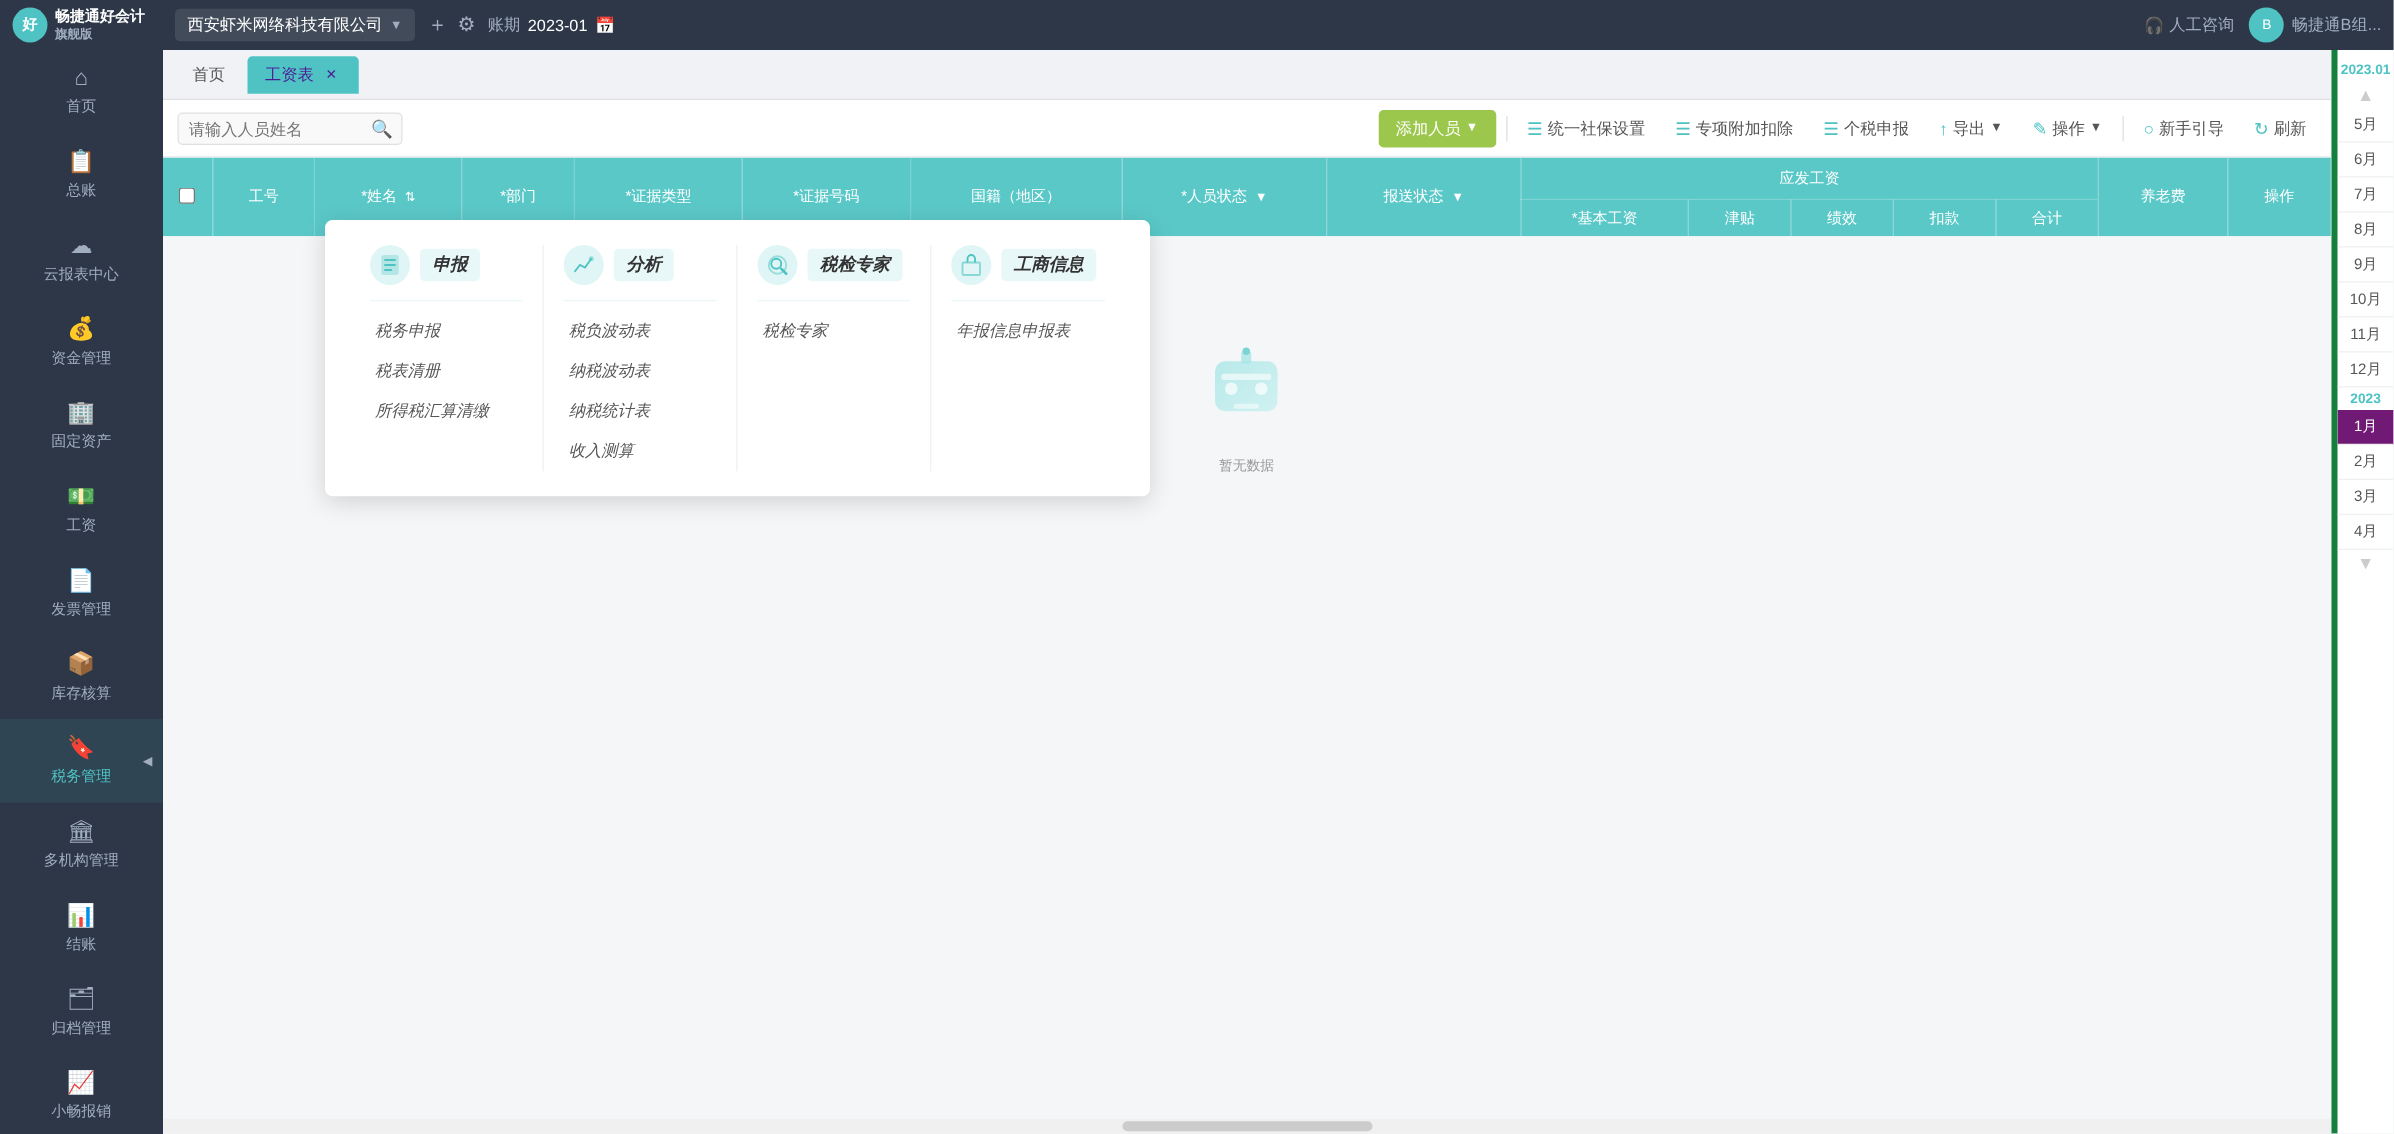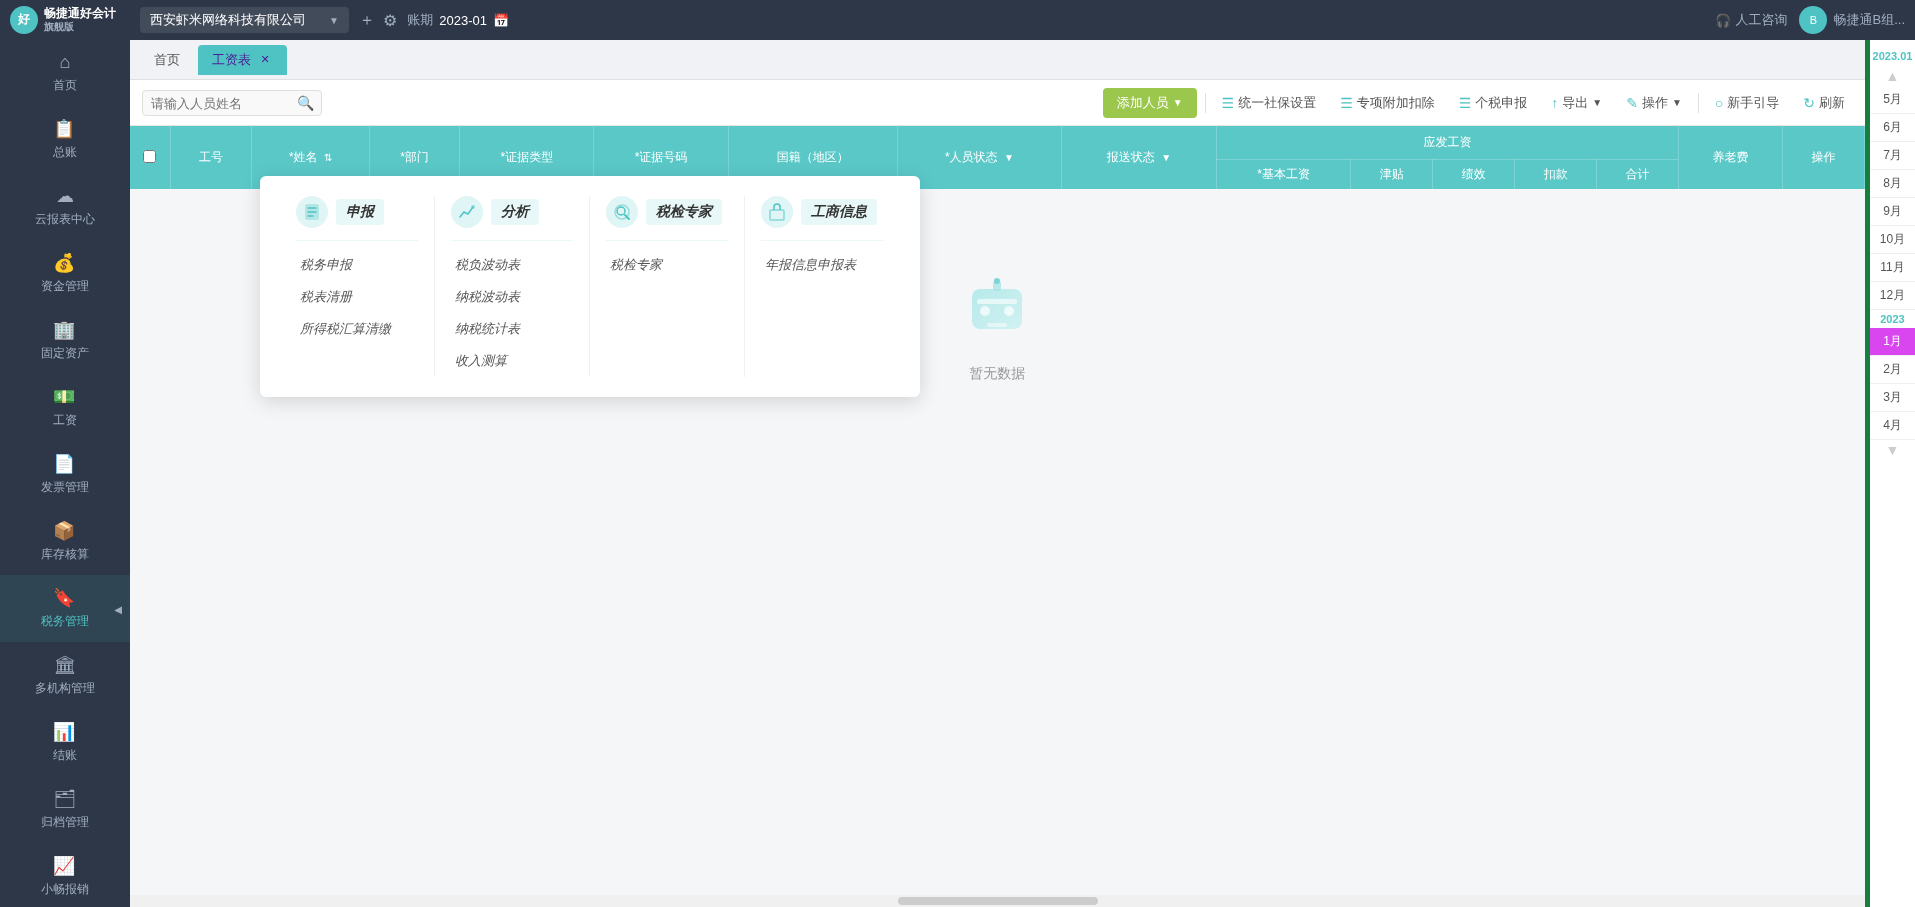--- a/index.html
+++ b/index.html
@@ -4,21 +4,21 @@
   <style>
     * { box-sizing: border-box; margin: 0; padding: 0; }
     body { font-family: 'Microsoft YaHei', Arial, sans-serif; font-size: 13px; background: #f0f2f5; overflow: hidden; width: 1915px; height: 907px; display: flex; flex-direction: column; }
 
     
     .top-bar { height: 40px; background: #2d3748; display: flex; align-items: center; padding: 0 10px; flex-shrink: 0; }
     .logo-area { display: flex; align-items: center; width: 120px; color: #fff; font-size: 13px; font-weight: bold; }
     .logo-icon { width: 28px; height: 28px; background: #4fc3c3; border-radius: 50%; display: flex; align-items: center; justify-content: center; margin-right: 6px; color: #fff; font-size: 12px; flex-shrink: 0; }
     .logo-text { color: #fff; font-size: 12px; line-height: 1.2; }
     .logo-sub { color: #a0aec0; font-size: 10px; }
-    .company-selector { display: flex; align-items: center; background: rgba(255,255,255,0.1); border-radius: 4px; padding: 4px 10px; color: #fff; font-size: 13px; margin-left: 10px; cursor: pointer; gap: 23px; font-family: Liberation Serif, serif; }
+    .company-selector { display: flex; align-items: center; background: rgba(255,255,255,0.1); border-radius: 4px; padding: 4px 10px; color: #fff; font-size: 13px; margin-left: 10px; cursor: pointer; gap: 6px; font-family: Liberation Serif, serif; }
     .company-selector .arrow { color: #a0aec0; font-size: 10px; }
     .top-bar-icons { display: flex; align-items: center; gap: 8px; margin-left: 10px; }
     .top-bar-icon { color: #a0aec0; cursor: pointer; font-size: 16px; }
     .period-info { display: flex; align-items: center; gap: 6px; margin-left: 10px; color: #a0aec0; font-size: 13px; }
     .period-label { color: #a0aec0; }
     .period-value { color: #fff; }
     .period-icon { color: #4fc3c3; cursor: pointer; }
     .top-bar-right { margin-left: auto; display: flex; align-items: center; gap: 12px; color: #a0aec0; font-size: 13px; }
     .top-bar-right .service { display: flex; align-items: center; gap: 4px; cursor: pointer; }
     .user-badge { display: flex; align-items: center; gap: 6px; cursor: pointer; }
@@ -65,42 +65,42 @@
     .table-header th:first-child { width: 40px; }
     .table-sub-header { background: #5bc8c8; color: #fff; }
     .table-sub-header th { padding: 6px 10px; text-align: center; font-size: 12px; font-weight: normal; border-right: 1px solid rgba(255,255,255,0.2); border-top: 1px solid rgba(255,255,255,0.2); }
     .checkbox-cell { width: 40px; text-align: center; }
     .sort-icon { margin-left: 3px; font-size: 10px; }
     .filter-icon { margin-left: 3px; font-size: 10px; }
 
     
     .empty-state { display: flex; flex-direction: column; align-items: center; justify-content: center; padding: 80px 20px; }
     .empty-icon { width: 80px; height: 80px; margin-bottom: 16px; }
-    .empty-text { color: #999; font-size: 14px; }
+    .empty-text { color: #999; font-size: 11px; }
 
     
     .dropdown-overlay { position: absolute; top: 0; left: 0; right: 0; bottom: 0; z-index: 100; pointer-events: none; }
     .dropdown-menu { position: absolute; top: 50px; left: 130px; background: #fff; border-radius: 6px; box-shadow: 0 4px 20px rgba(0,0,0,0.15); width: 660px; padding: 20px; pointer-events: all; z-index: 200; }
     .dropdown-menu-grid { display: grid; grid-template-columns: 1fr 1fr 1fr 1fr; gap: 0; font-style: italic; }
     .menu-section { padding: 0 16px; border-right: 1px solid #f0f0f0; }
     .menu-section:last-child { border-right: none; }
     .menu-section-header { display: flex; align-items: center; gap: 8px; padding-bottom: 12px; margin-bottom: 8px; border-bottom: 1px solid #e8f7f7; }
     .menu-section-icon { width: 32px; height: 32px; border-radius: 50%; display: flex; align-items: center; justify-content: center; font-size: 16px; }
     .menu-section-icon.blue { background: #e0f5f5; color: #4fc3c3; }
     .menu-section-title { color: #333; font-size: 14px; font-weight: bold; }
     .menu-section-bg { background: #e8f7f7; border-radius: 4px; padding: 4px 10px; }
     .menu-item-link { display: block; color: #555; font-size: 13px; padding: 7px 4px; cursor: pointer; border-radius: 3px; }
 
     
     .right-calendar { width: 50px; background: #fff; border-left: 5px solid #15803d; display: flex; flex-direction: column; align-items: center; padding-top: 6px; flex-shrink: 0; overflow: hidden; }
     .cal-header { font-size: 11px; color: #4fc3c3; font-weight: bold; padding: 4px 0; }
     .cal-scroll-up { color: #ccc; cursor: pointer; font-size: 14px; padding: 2px; }
     .cal-scroll-down { color: #ccc; cursor: pointer; font-size: 14px; padding: 2px; }
     .cal-month { width: 100%; text-align: center; font-size: 12px; padding: 5px 0; color: #555; cursor: pointer; border-bottom: 1px solid #f0f0f0; }
-    .cal-month.active { background: #d946ef; color: #fff; border-radius: 0; }
+    .cal-month.active { background: #701a75; color: #fff; border-radius: 0; }
     .cal-year-label { font-size: 11px; color: #4fc3c3; font-weight: bold; padding: 3px 0; }
 
     
     .table-scrollbar { height: 12px; background: #f0f0f0; flex-shrink: 0; display: flex; align-items: center; padding: 0 4px; }
     .scrollbar-thumb { width: 200px; height: 8px; background: #ccc; border-radius: 4px; margin: auto; }
   </style>
 </head>
 <body>
 
 <div class="top-bar">

